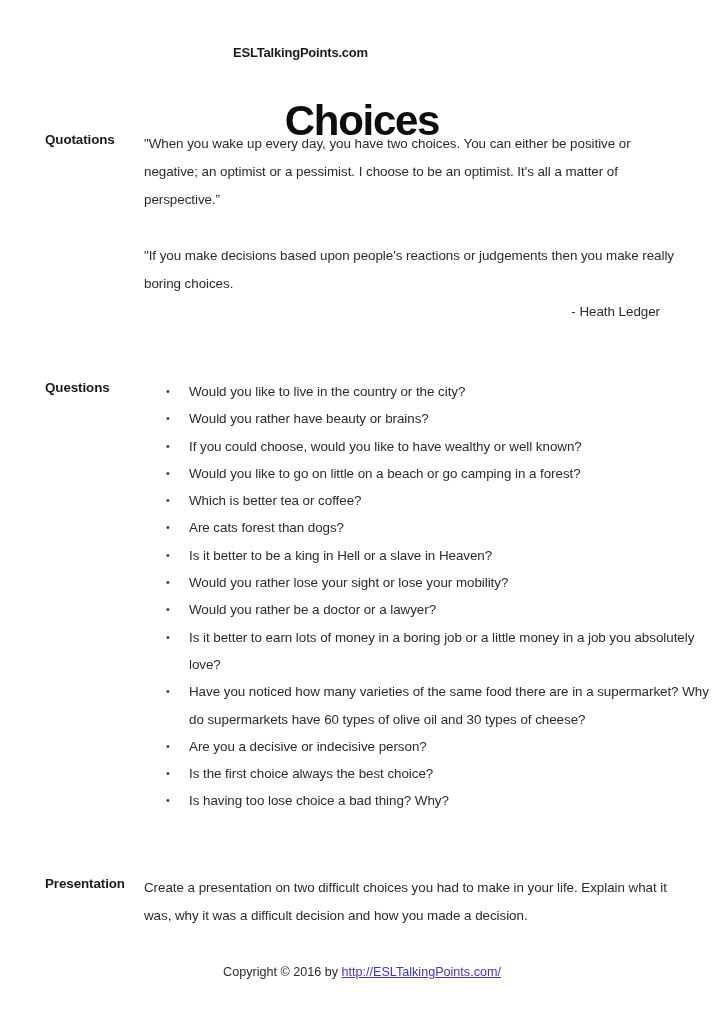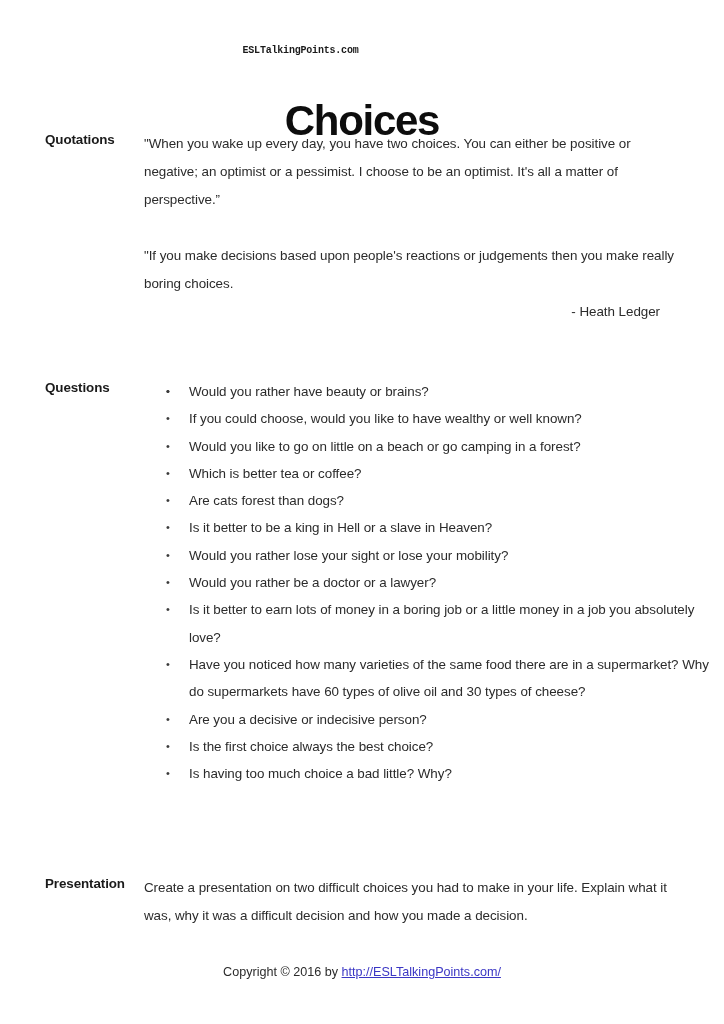--- a/index.html
+++ b/index.html
@@ -22,25 +22,25 @@
     box-sizing: border-box;
   }
 
   
   .site-name {
     position: absolute;
     top: 45px;
     left: 0;
     width: 601px;
     text-align: center;
-    font-size: 10px;
+    font-size: 13px;
     font-weight: bold;
     letter-spacing: -0.2px;
     color: #1a1a1a;
-    font-family: Liberation Mono, monospace;
+    font-family: Liberation Sans, sans-serif;
   }
   .doc-title {
     position: absolute;
     top: 70px;
     left: 0;
     width: 724px;
     text-align: center;
     font-size: 42px;
     line-height: 46px;
     font-weight: bold;
@@ -145,34 +145,34 @@
       <div class="quote-gap"></div>
       <div class="quote-text">"If you make decisions based upon people's reactions or judgements then you make really boring choices.</div>
       <div class="quote-attrib">- Heath Ledger</div>
     </div>
   </div>
 
   <div class="section" id="questions">
     <div class="sec-label">Questions</div>
     <div class="sec-body">
       <ul class="q-list">
-        <li><span class="bullet">•</span></li>
+        <li><span class="bullet">•</span><span>Would you like to live in the country or the city?</span></li>
         <li><span class="bullet">•</span><span>Would you rather have beauty or brains?</span></li>
         <li><span class="bullet">•</span><span>If you could choose, would you like to have wealthy or well known?</span></li>
         <li><span class="bullet">•</span><span>Would you like to go on little on a beach or go camping in a forest?</span></li>
         <li><span class="bullet">•</span><span>Which is better tea or coffee?</span></li>
         <li><span class="bullet">•</span><span>Are cats forest than dogs?</span></li>
         <li><span class="bullet">•</span><span>Is it better to be a king in Hell or a slave in Heaven?</span></li>
         <li><span class="bullet">•</span><span>Would you rather lose your sight or lose your mobility?</span></li>
         <li><span class="bullet">•</span><span>Would you rather be a doctor or a lawyer?</span></li>
         <li><span class="bullet">•</span><span>Is it better to earn lots of money in a boring job or a little money in a job you absolutely love?</span></li>
         <li><span class="bullet">•</span><span>Have you noticed how many varieties of the same food there are in a supermarket? Why do supermarkets have 60 types of olive oil and 30 types of cheese?</span></li>
         <li><span class="bullet">•</span><span>Are you a decisive or indecisive person?</span></li>
         <li><span class="bullet">•</span><span>Is the first choice always the best choice?</span></li>
-        <li><span class="bullet">•</span><span>Is having too much choice a bad little? Why?</span></li>
+        <li><span class="bullet">•</span><span>Is having too lose choice a bad thing? Why?</span></li>
       </ul>
     </div>
   </div>
 
   <div class="section" id="presentation">
     <div class="sec-label">Presentation</div>
     <div class="sec-body">
       <div class="pres-text">Create a presentation on two difficult choices you had to make in your life. Explain what it was, why it was a difficult decision and how you made a decision.</div>
     </div>
   </div>

